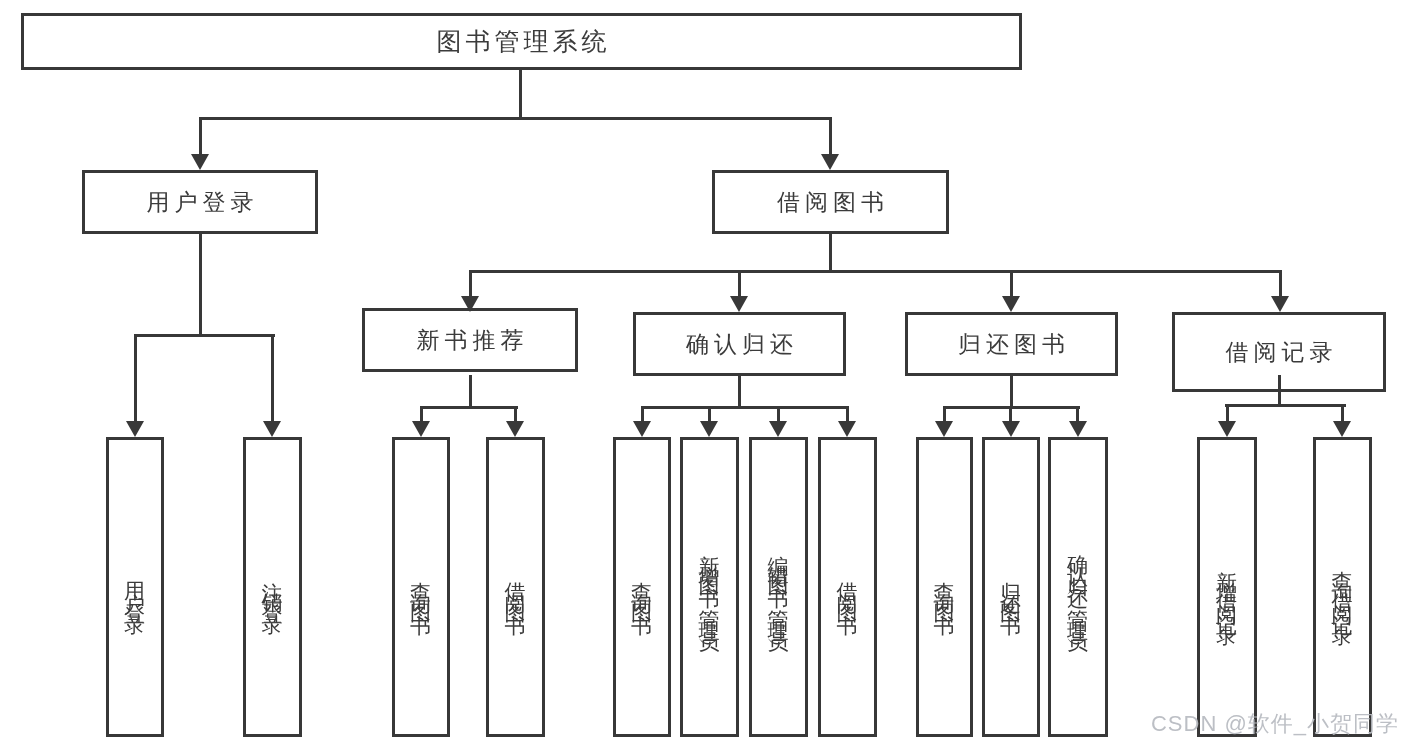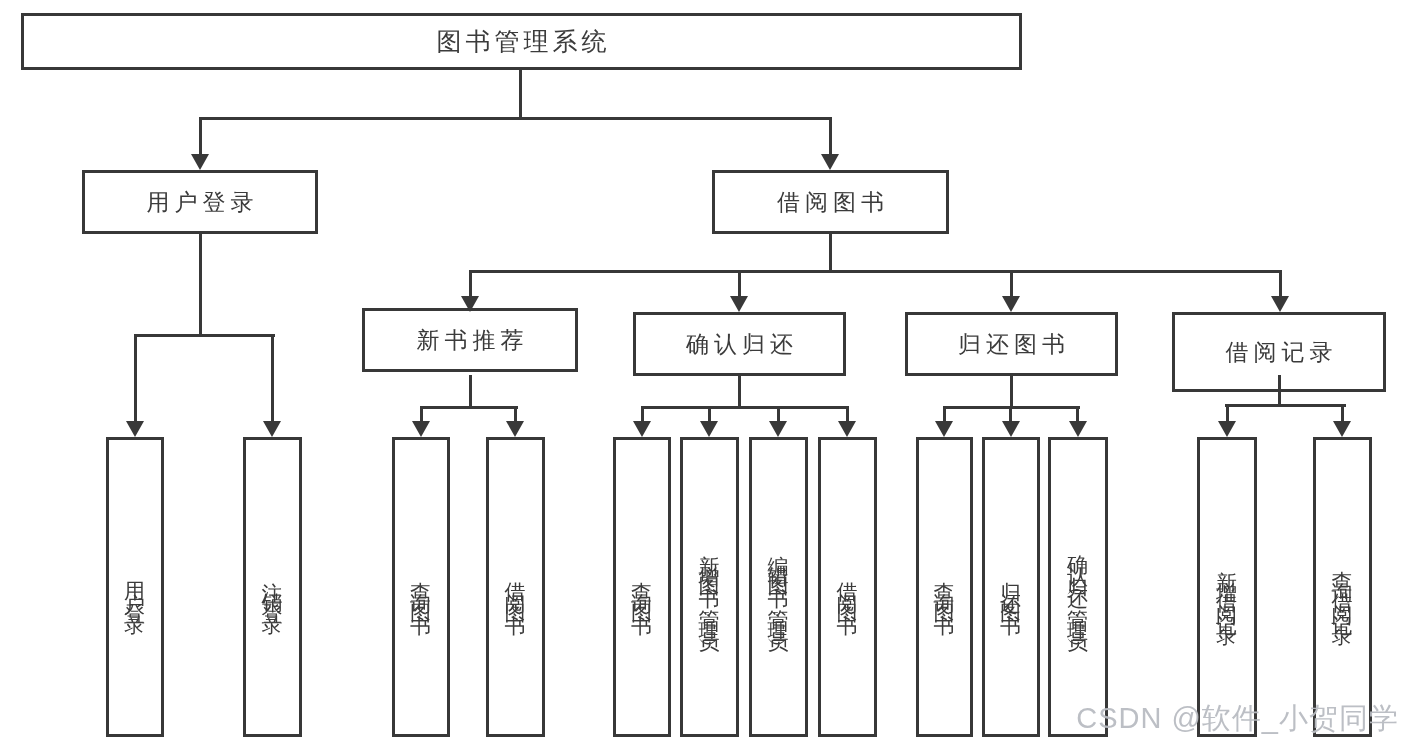--- a/index.html
+++ b/index.html
@@ -20,21 +20,21 @@
     font-size:21px; letter-spacing:11px; line-height:1;
   }
   .line  { position:absolute; background:var(--line,#3a3a3a); }
   .arrow {
     position:absolute; width:0; height:0;
     border-left:9px solid transparent; border-right:9px solid transparent;
     border-top:16px solid var(--line,#3a3a3a);
   }
   .watermark {
     position:absolute; right:6px; bottom:8px;
-    font-size:29px; color:var(--wm,#b9bcc2); letter-spacing:1px;
+    font-size:22px; color:var(--wm,#b9bcc2); letter-spacing:1px;
     white-space:nowrap; opacity:.95;
   }
 </style>
 </head>
 <body>
 
 <div class="canvas">
 
   <div class="node title" style="left:21px;top:13px;width:1001px;height:57px">
     <span class="lbl">图书管理系统</span>

